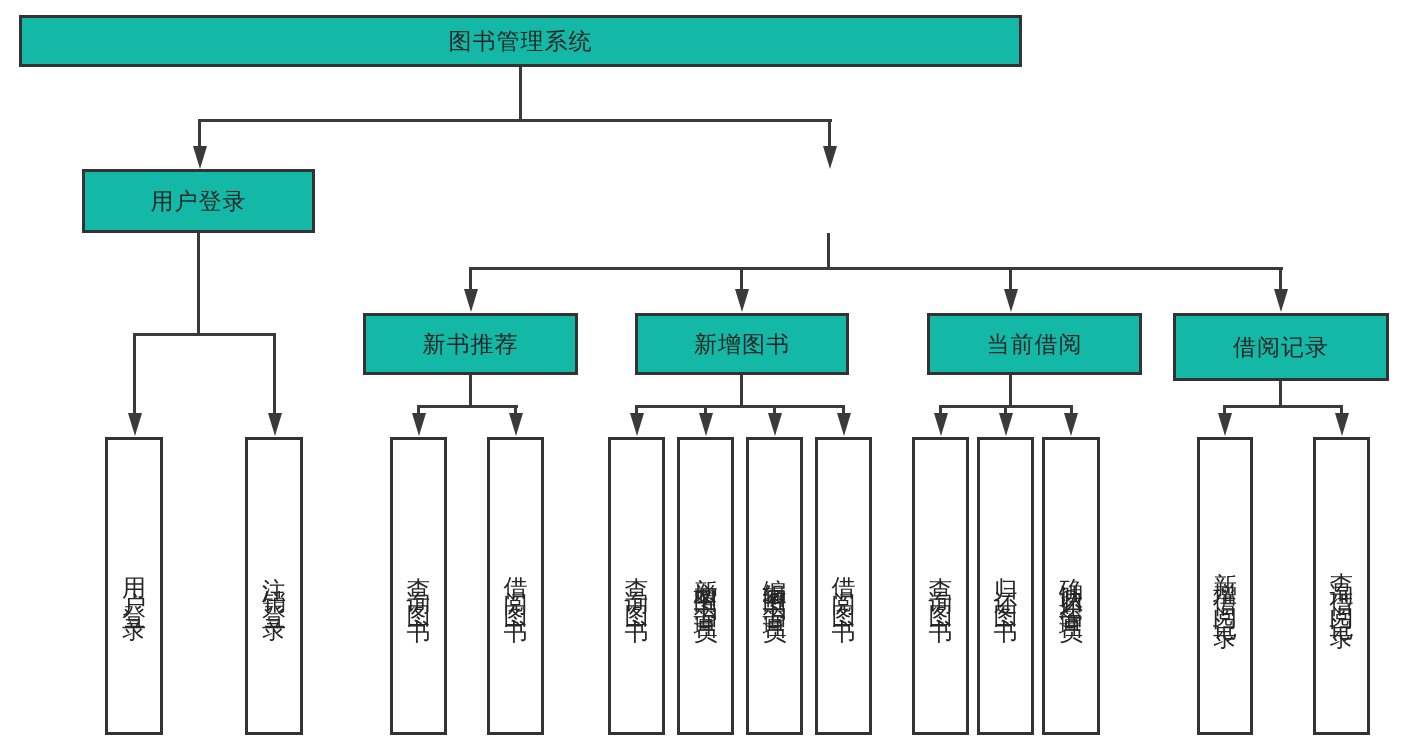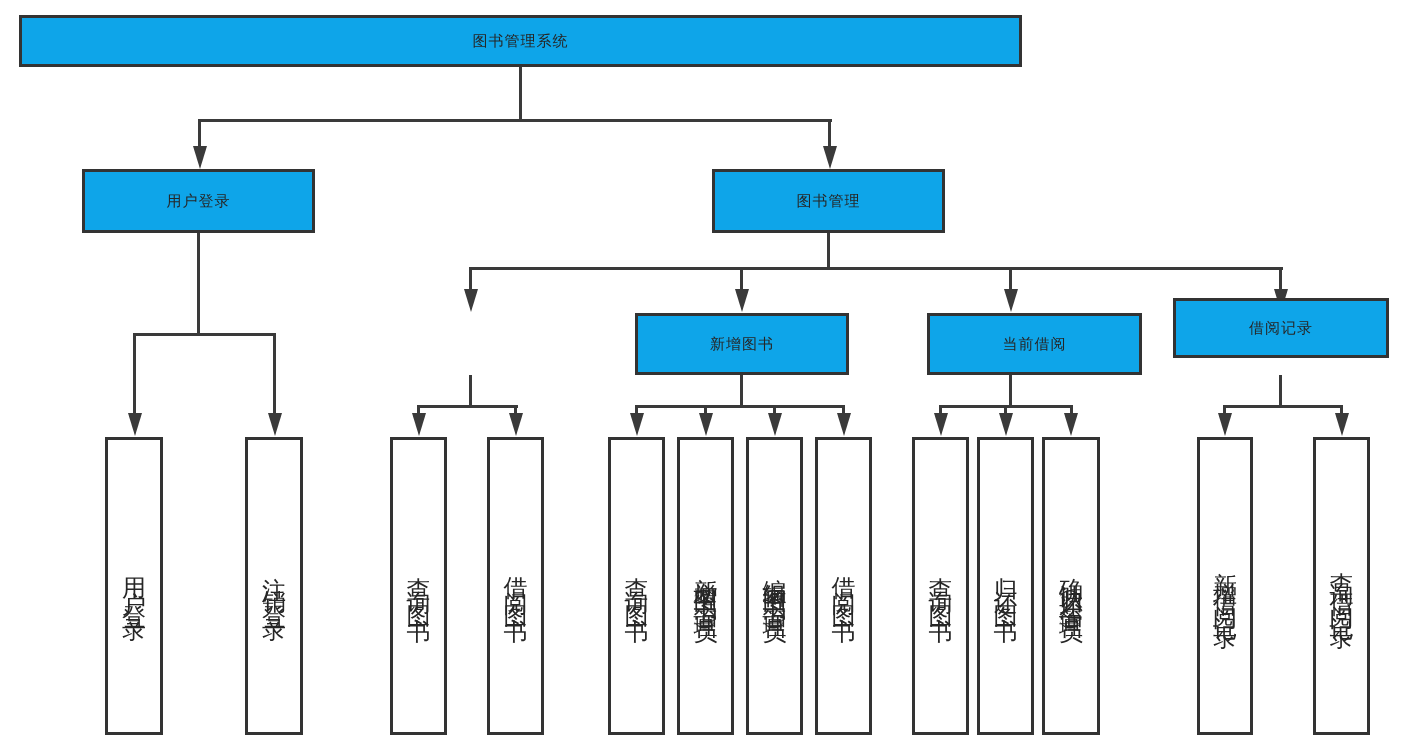--- a/index.html
+++ b/index.html
@@ -17,25 +17,25 @@
   .canvas{
     position:relative;
     width:1405px;
     height:747px;
     background:var(--bg);
     overflow:hidden;
   }
   .hbox{
     position:absolute;
     border:3px solid var(--border);
-    background:#0ea5e9;
+    background:#14b8a6;
     display:flex;
     align-items:center;
     justify-content:center;
-    font-size:15px;
+    font-size:23px;
     color:var(--text);
     letter-spacing:1px;
     z-index:2;
   }
   .vbox{
     position:absolute;
     top:437px;
     height:298px;
     border:3px solid var(--border);
     background:#fff;
@@ -85,50 +85,50 @@
 
   <div class="line" style="left:519px;top:67px;width:3px;height:55px;"></div>
   <div class="line" style="left:198px;top:119px;width:634px;height:3px;"></div>
   <div class="line" style="left:198px;top:119px;width:3px;height:29px;"></div>
   <div class="arrow" style="left:193px;top:146px;"></div>
   <div class="line" style="left:828px;top:119px;width:3px;height:29px;"></div>
   <div class="arrow" style="left:823px;top:146px;"></div>
 
   <div class="hbox" style="left:82px;top:169px;width:233px;height:64px;">
     <span>用户登录</span>
-  </div>
-  <div class="hbox" style="left:712px;top:169px;width:233px;height:64px;">
-    <span>图书管理</span>
   </div>
 
   <div class="line" style="left:197px;top:233px;width:3px;height:103px;"></div>
   <div class="line" style="left:133px;top:333px;width:143px;height:3px;"></div>
   <div class="line" style="left:133px;top:333px;width:3px;height:80px;"></div>
   <div class="arrow" style="left:128px;top:413px;"></div>
   <div class="line" style="left:273px;top:333px;width:3px;height:80px;"></div>
   <div class="arrow" style="left:268px;top:413px;"></div>
 
   <div class="line" style="left:827px;top:233px;width:3px;height:37px;"></div>
   <div class="line" style="left:469px;top:267px;width:814px;height:3px;"></div>
   <div class="line" style="left:469px;top:267px;width:3px;height:22px;"></div>
   <div class="arrow" style="left:464px;top:289px;"></div>
   <div class="line" style="left:740px;top:267px;width:3px;height:22px;"></div>
   <div class="arrow" style="left:735px;top:289px;"></div>
   <div class="line" style="left:1009px;top:267px;width:3px;height:22px;"></div>
   <div class="arrow" style="left:1004px;top:289px;"></div>
   <div class="line" style="left:1279px;top:267px;width:3px;height:22px;"></div>
   <div class="arrow" style="left:1274px;top:289px;"></div>
 
+  <div class="hbox" style="left:363px;top:313px;width:215px;height:62px;">
+    <span>新书推荐</span>
+  </div>
   <div class="hbox" style="left:635px;top:313px;width:214px;height:62px;">
     <span>新增图书</span>
   </div>
   <div class="hbox" style="left:903px;top:313px;width:215px;height:62px;margin-left:24px;">
     <span>当前借阅</span>
   </div>
-  <div class="hbox" style="left:1173px;top:298px;width:216px;height:60px;">
+  <div class="hbox" style="left:1173px;top:313px;width:216px;height:68px;">
     <span>借阅记录</span>
   </div>
 
   <div class="line" style="left:469px;top:375px;width:3px;height:33px;"></div>
   <div class="line" style="left:417px;top:405px;width:101px;height:3px;"></div>
   <div class="line" style="left:417px;top:405px;width:3px;height:10px;"></div>
   <div class="arrow" style="left:412px;top:413px;"></div>
   <div class="line" style="left:514px;top:405px;width:3px;height:10px;"></div>
   <div class="arrow" style="left:509px;top:413px;"></div>
 

